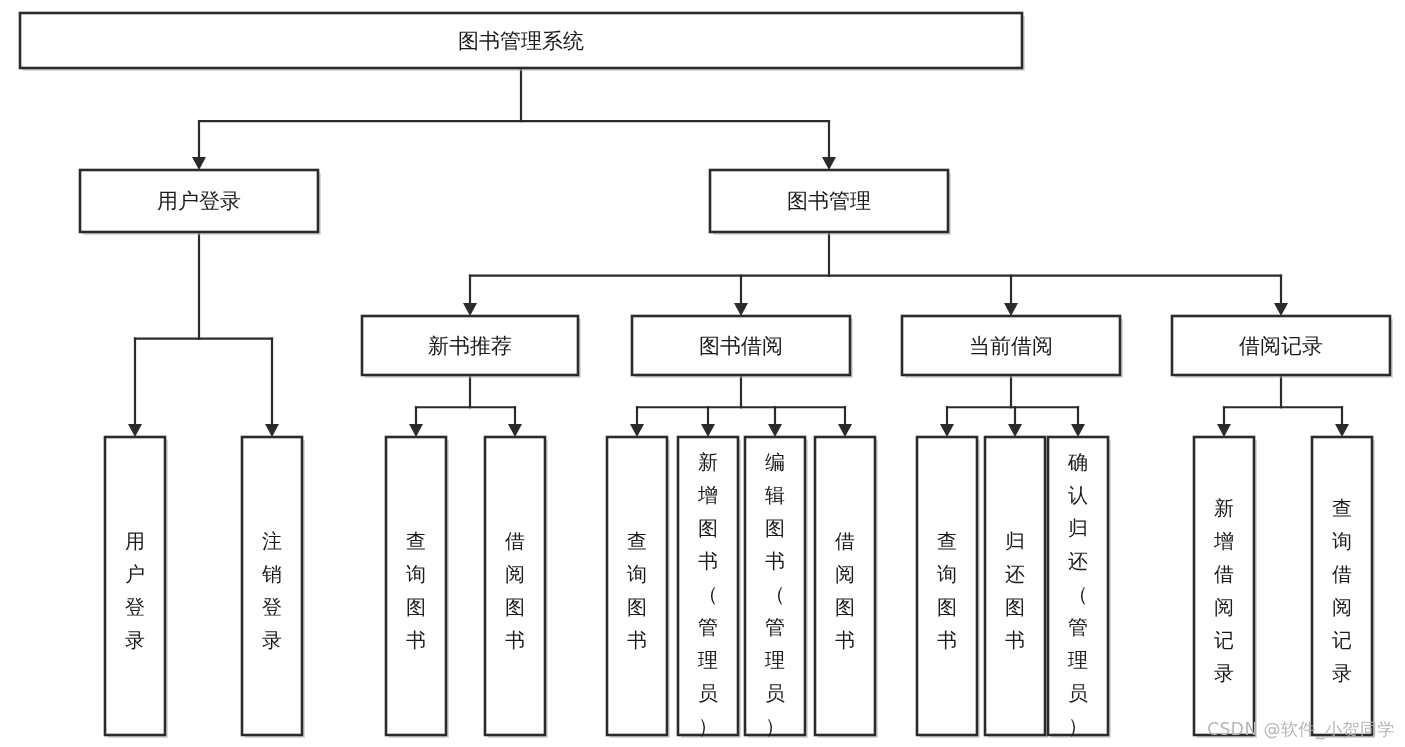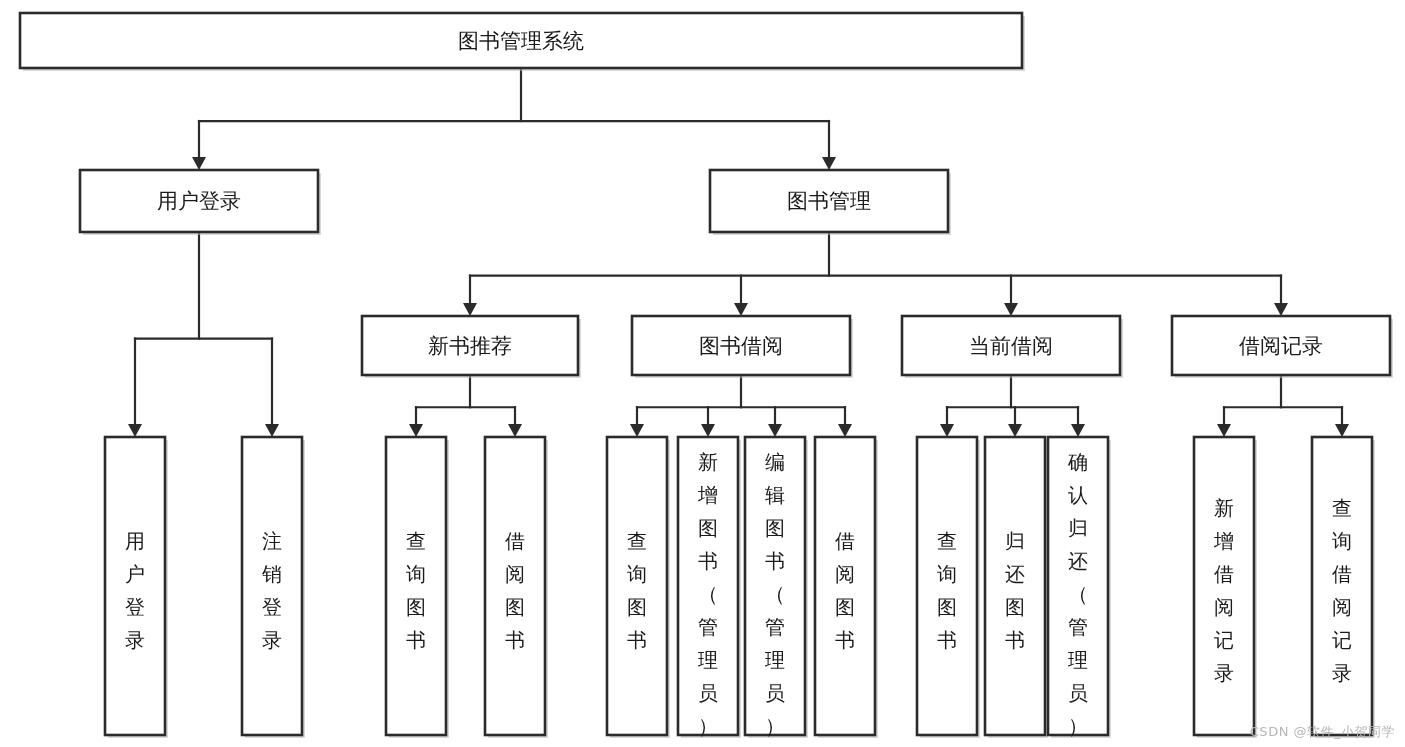--- a/index.html
+++ b/index.html
@@ -38,21 +38,21 @@
   .node-label.vertical{
     font-size:20px;
     text-anchor:middle;
   }
 
   .watermark{
     position:absolute;
     right:10px;
     bottom:6px;
     font-family:"DejaVu Sans","Liberation Sans",sans-serif;
-    font-size:13px;
+    font-size:17px;
     color:#b6b6b6;
     letter-spacing:.5px;
     white-space:nowrap;
     pointer-events:none;
   }
 </style>
 </head>
 <body>
 
 <div id="diagram-root">

